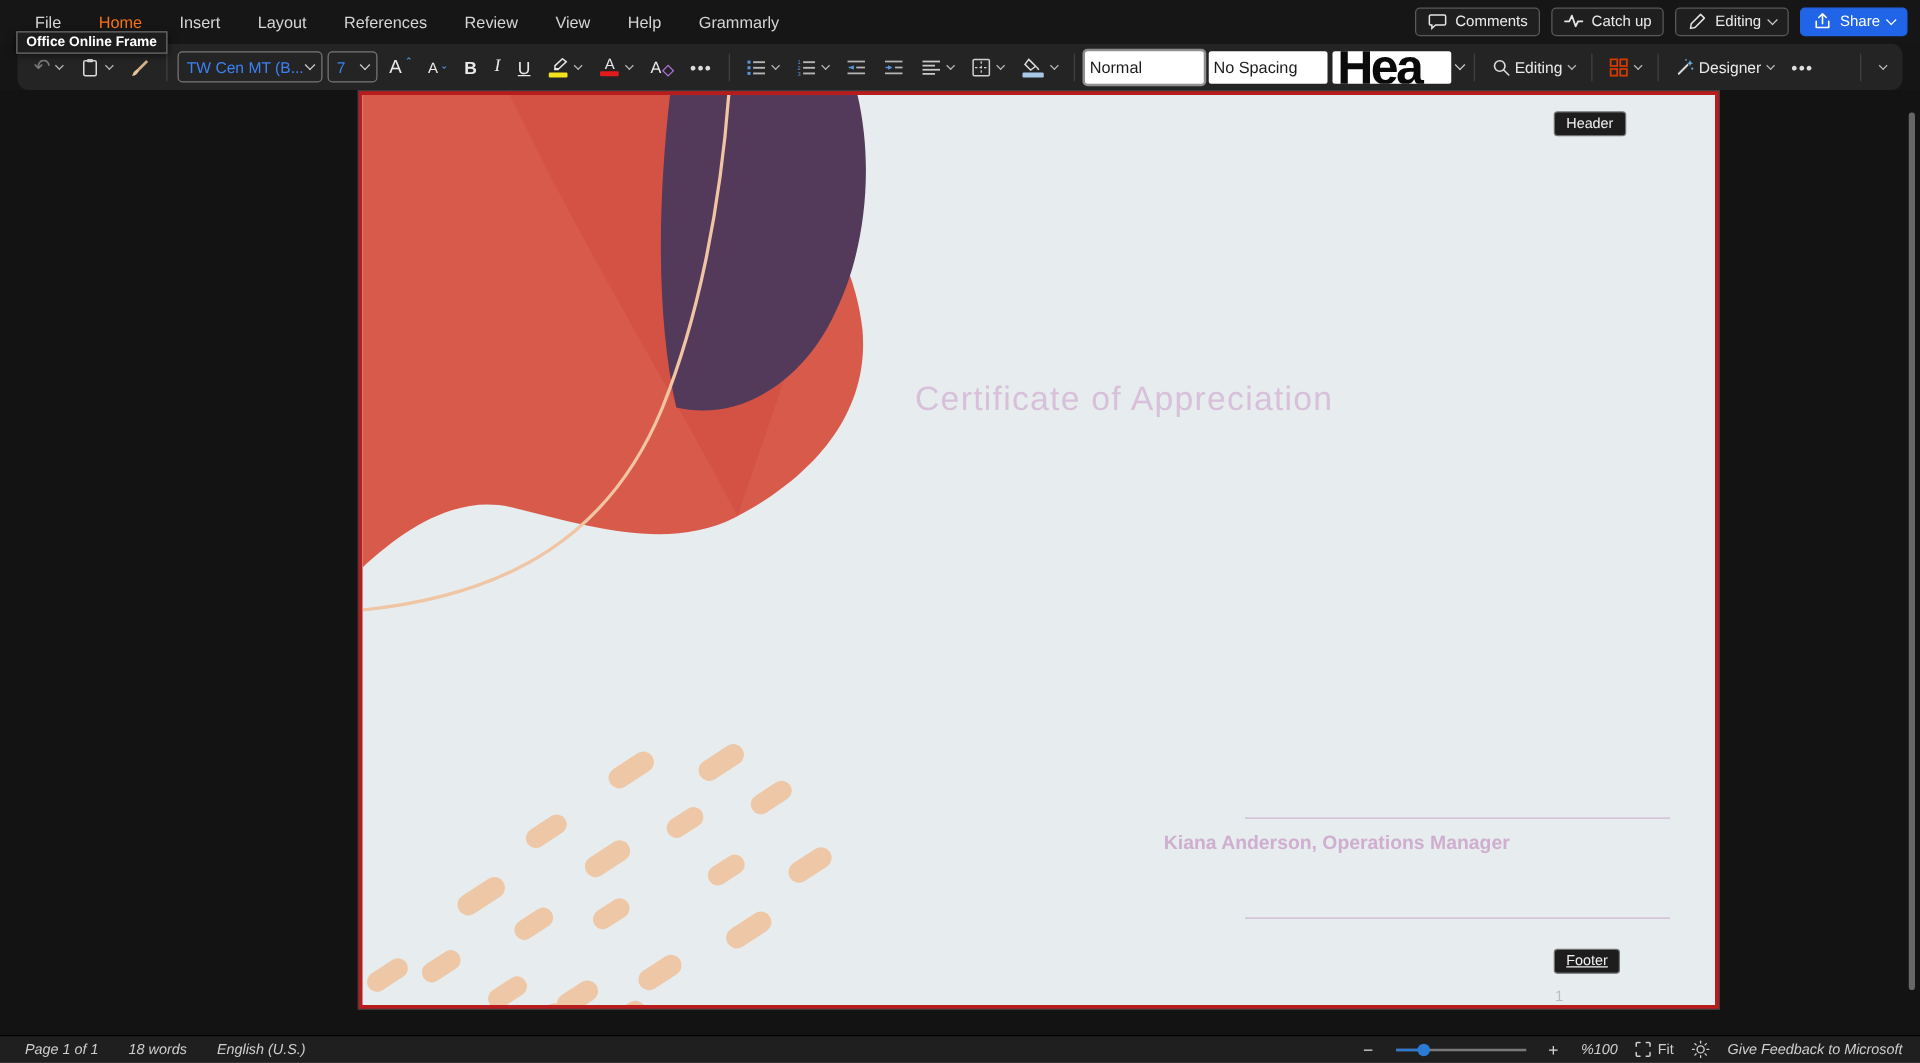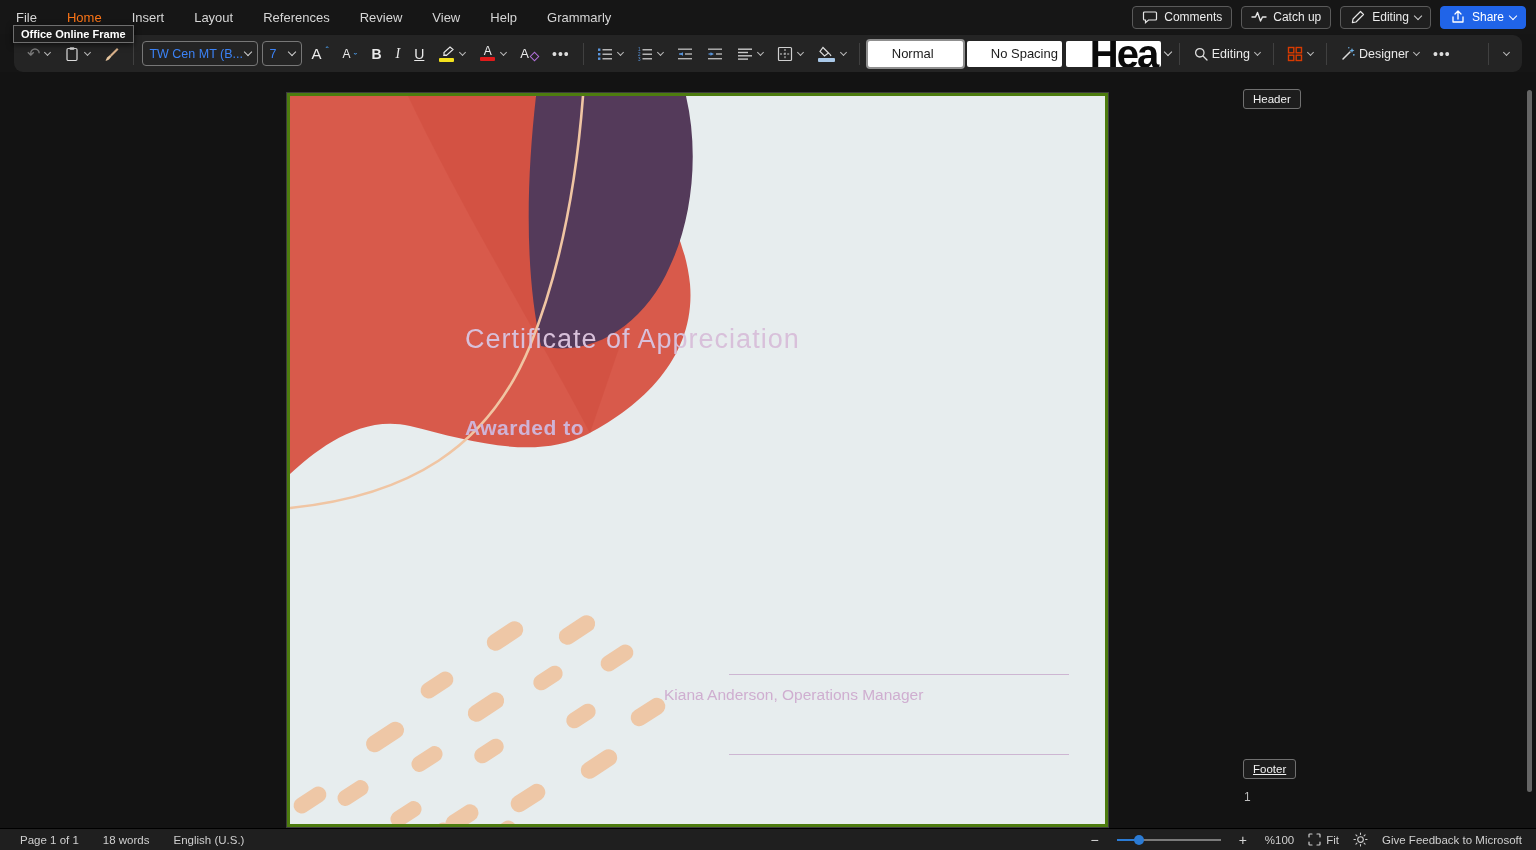--- a/index.html
+++ b/index.html
@@ -3,21 +3,21 @@
 <meta charset="utf-8">
 <style>
   * { margin:0; padding:0; box-sizing:border-box; }
   html,body { width:1536px; height:850px; overflow:hidden; background:#141414;
     font-family:"Liberation Sans", sans-serif; }
   .app { position:relative; width:1536px; height:850px; background:#151515; }
 
   
   .menubar { position:absolute; left:0; top:0; width:100%; height:34px;
     display:flex; align-items:center; justify-content:space-between; background:#161616; }
-  .menu-items { display:flex; align-items:center; padding-left:16px; gap:30px; }
+  .menu-items { display:flex; align-items:center; padding-left:28px; gap:30px; }
   .menu-item { font-size:13px; color:#d6d6d6; cursor:pointer; white-space:nowrap; }
   .menu-item.active { color:#f97316; font-weight:normal; }
   .top-actions { display:flex; align-items:center; gap:9px; padding-right:10px; }
   .pill-btn { display:flex; align-items:center; gap:6px; height:23px; padding:0 9px;
     border:1px solid #5a5a5a; border-radius:4px; background:#1f1f1f; color:#ececec;
     font-size:12px; cursor:pointer; white-space:nowrap; }
   .pill-btn.share { background:#2064e8; border-color:#2064e8; color:#fff; }
   .chev { width:6px; height:6px; border-right:1.4px solid #cfcfcf; border-bottom:1.4px solid #cfcfcf;
     transform:rotate(45deg); margin-top:-3px; display:inline-block; flex:none; }
   .pill-btn.share .chev { border-color:#fff; }
@@ -39,64 +39,64 @@
     border:1px solid #777; border-radius:4px; height:25px; padding:0 6px;
     font-size:12.5px; color:#3b82f6; background:#242424; cursor:pointer; flex:none; }
   .combo.font { width:116px; }
   .combo.size { width:40px; }
   .blet { font-size:14px; color:#eaeaea; }
   .tiny-caret { font-size:9px; color:#4a9be8; font-weight:bold; margin-left:1px; margin-top:-8px; }
   .colorbar { position:relative; display:flex; flex-direction:column; align-items:center; width:17px; }
   .colorbar .bar { width:15px; height:4px; margin-top:1px; border-radius:1px; }
   .styles { display:flex; align-items:center; gap:4px; flex:none; }
   .stylebox { width:95px; height:26px; background:#ffffff; color:#1b1b1b; font-size:13px;
-    display:flex; align-items:center; padding-left:24px; border-radius:2px; cursor:pointer;
+    display:flex; align-items:center; padding-left:4px; border-radius:2px; cursor:pointer;
     overflow:hidden; white-space:nowrap; flex:none; }
   .stylebox.sel { box-shadow:0 0 0 2px #8f8f8f; }
   .stylebox.hpreview span { font-size:40px; font-weight:800; line-height:40px;
     letter-spacing:-2px; color:#0a0a0a; }
   .rb-label { font-size:12.5px; color:#eaeaea; white-space:nowrap; }
   .icon16 { width:16px; height:16px; flex:none; }
   .ellipsis { font-size:14px; letter-spacing:1px; color:#dcdcdc; }
 
   
   .canvas { position:absolute; left:0; top:72px; width:1536px; height:756px; background:#131313; }
-  .page { position:absolute; left:287px; top:1px; width:821px; height:734px;
-    background:#4d7c0f; padding:3px; box-shadow:0 0 0 1px #3c3c3c;margin-top:20px; }
+  .page { position:absolute; left:287px; top:1px; width:1088px; height:734px;
+    background:#b91c1c; padding:3px; box-shadow:0 0 0 1px #3c3c3c; }
   .cert { position:relative; width:100%; height:100%; background:#e7edee; overflow:hidden; }
   .cert svg.art { position:absolute; left:0; top:0; }
   .ct-title   { position:absolute; right:8px; top:228px; width:632px; font-size:27px;
     color:#d8c0da; letter-spacing:1px; }
   .ct-awarded { position:absolute; right:8px; top:320px; width:632px; font-size:21px;
     font-weight:bold; color:#cfb3d6; letter-spacing:.5px; }
   .ct-name    { position:absolute; right:20px; top:358px; width:680px; font-size:48px;
     font-weight:bold; color:#c9abd1; letter-spacing:0; white-space:nowrap; }
   .ct-msg     { position:absolute; right:8px; top:448px; width:632px; font-size:20px;
     font-weight:bold; color:#d2b4d8; }
   .sig-line { position:absolute; right:0; width:340px; border-top:1.5px solid #cdb6d2; }
   .ct-sig  { position:absolute; right:5px; top:590px; width:400px; font-size:15.5px;
-    font-weight:normal; color:#cfaed0; }
+    font-weight:bold; color:#cfaed0; }
   .ct-date { position:absolute; right:8px; top:668px; width:400px; font-size:15.5px;
     font-weight:bold; color:#cfaed0; }
 
   .doc-tag { position:absolute; background:#1d1d1d; border:1px solid #707070; border-radius:3px;
     color:#f2f2f2; font-size:11.5px; padding:3px 9px; cursor:pointer; white-space:nowrap; }
   .tag-header { left:1243px; top:17px; }
   .tag-footer { left:1243px; top:687px;text-decoration:underline; }
   .pagenum { position:absolute; left:1244px; top:718px; color:#bdbdbd; font-size:12px; }
   .scrollbar { position:absolute; left:1527px; top:18px; width:5px; height:702px;
     background:#666; border-radius:3px; cursor:pointer; }
 
   
   .statusbar { position:absolute; left:0; bottom:0; width:100%; height:22px; background:#1f1f1f;
     border-top:1px solid #000; display:flex; align-items:center; justify-content:space-between;
     color:#cfcfcf; font-size:11.5px; }
   .sb-left { display:flex; align-items:center; gap:24px; padding-left:20px; }
   .sb-right { display:flex; align-items:center; gap:14px; padding-right:14px; }
-  .sb-item { cursor:pointer; white-space:nowrap; }
+  .sb-item { cursor:pointer; white-space:nowrap;font-style:italic; }
   .zoom-minus,.zoom-plus { font-size:14px; color:#d6d6d6; cursor:pointer; padding:0 4px; }
   .zoom-slider { position:relative; width:104px; height:14px; cursor:pointer; }
   .zoom-slider .track { position:absolute; left:0; right:0; top:6px; height:2px; background:#7a7a7a; }
   .zoom-slider .fill { position:absolute; left:0; width:22px; top:6px; height:2px; background:#2b7bd4; }
   .zoom-slider .dot { position:absolute; left:17px; top:2px; width:10px; height:10px;
     border-radius:50%; background:#2b7bd4; }
   .fit-item { display:flex; align-items:center; gap:5px; cursor:pointer; }
 </style>
 </head>
 <body>
@@ -365,21 +365,20 @@
             <rect x="-17" y="-8" width="34" height="16" rx="8" transform="translate(116,718) rotate(-33)"></rect>
             <rect x="-18" y="-8.5" width="36" height="17" rx="8.5" transform="translate(172,722) rotate(-33)"></rect>
             <rect x="-19" y="-8.5" width="38" height="17" rx="8.5" transform="translate(238,702) rotate(-33)"></rect>
             <rect x="-20" y="-8.5" width="40" height="17" rx="8.5" transform="translate(309,668) rotate(-33)"></rect>
             <rect x="-18" y="-8" width="36" height="16" rx="8" transform="translate(145,740) rotate(-33)"></rect>
             <rect x="-18" y="-8" width="36" height="16" rx="8" transform="translate(210,738) rotate(-33)"></rect>
           </g>
         </svg>
 
         <div class="ct-title">Certificate of Appreciation</div>
-        <div class="ct-awarded">Awarded to</div>
         <div class="sig-line" style="top:578px; right:36px;"></div>
         <div class="ct-sig" style="right:41px;">Kiana Anderson, Operations Manager</div>
         <div class="sig-line" style="top:658px; right:36px;"></div>
       </div>
     </div>
 
     <div class="doc-tag tag-header">Header</div>
     <div class="doc-tag tag-footer">Footer</div>
     <div class="pagenum">1</div>
     <div class="scrollbar"></div>

